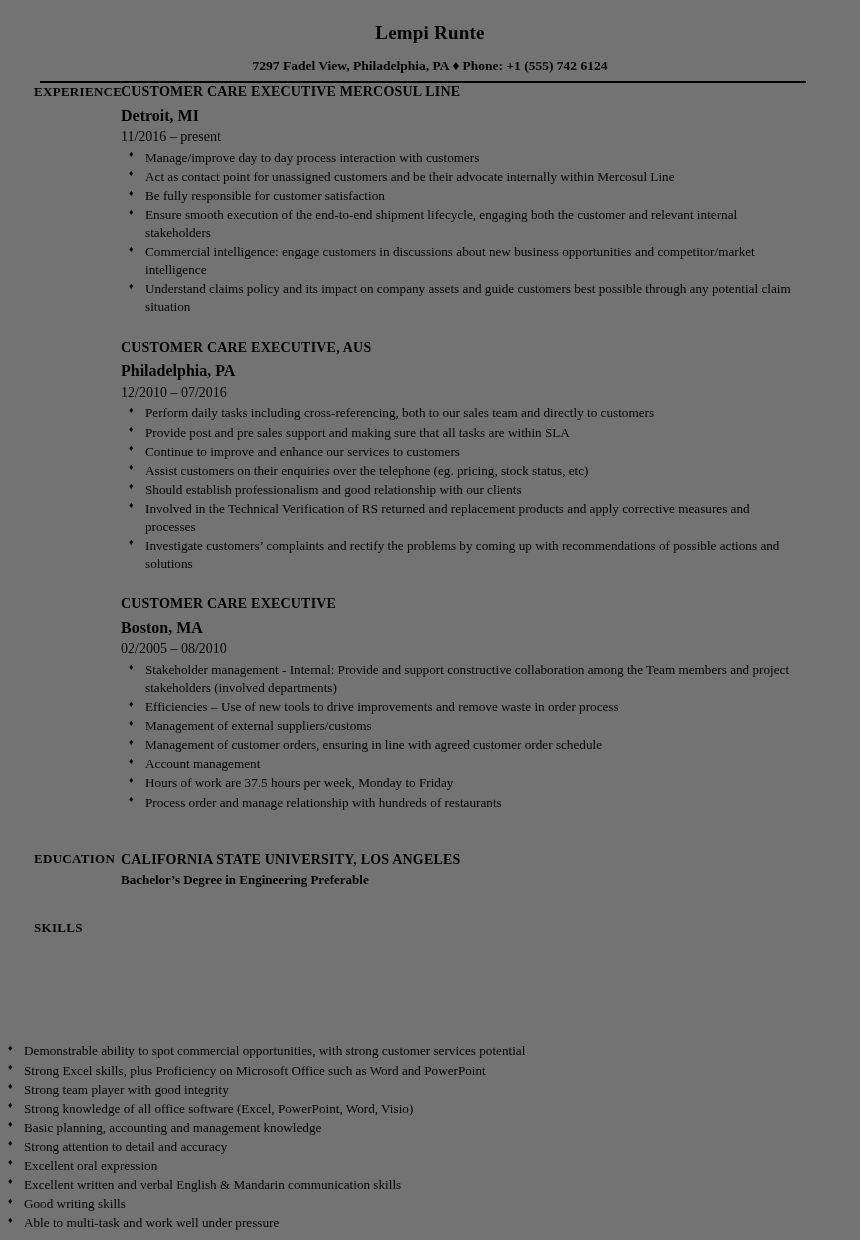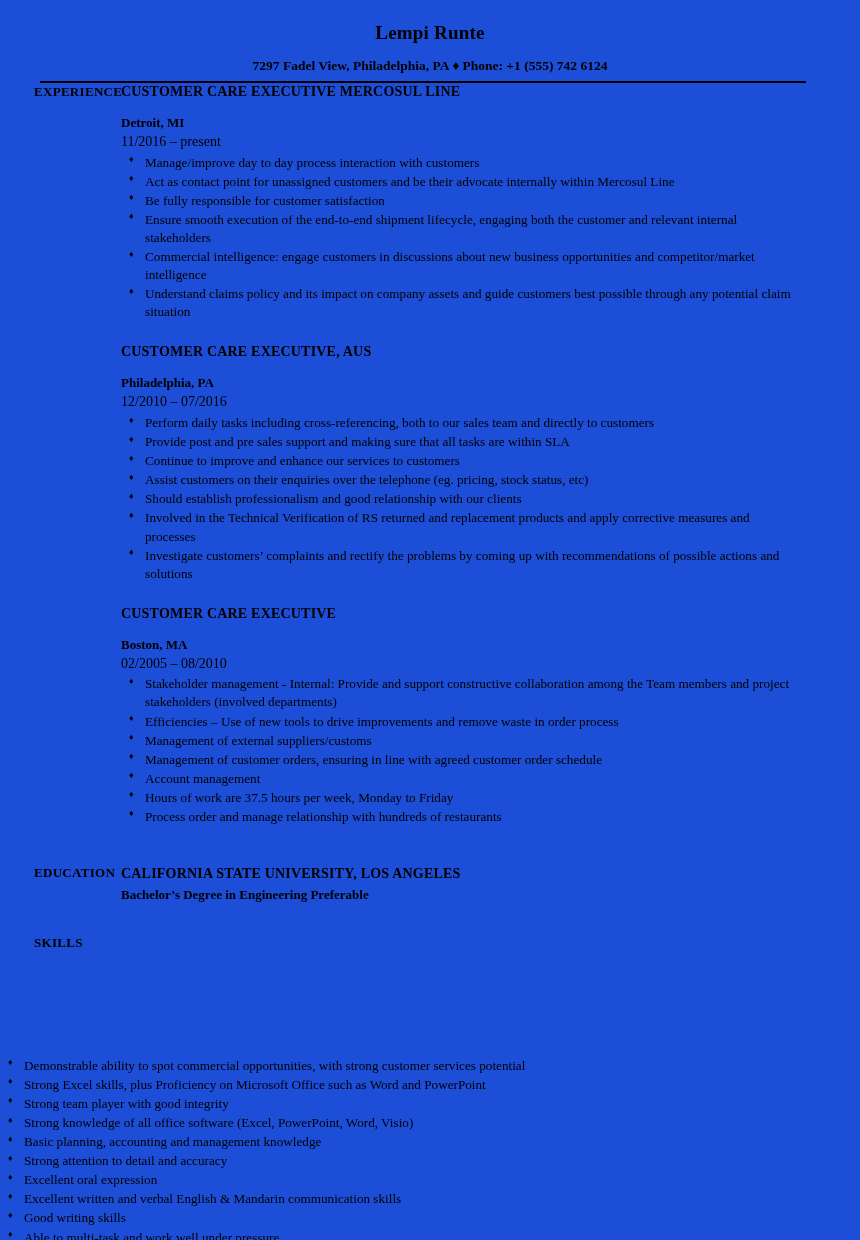--- a/index.html
+++ b/index.html
@@ -4,21 +4,21 @@
 <style>
   html, body {
     margin: 0;
     padding: 0;
     background: #ffffff;
   }
   .page {
     position: relative;
     width: 860px;
     height: 1240px;
-    background: #1d4ed8;
+    background: #737373;
     font-family: "Liberation Serif", "DejaVu Serif", serif;
     color: #000000;
     overflow: hidden;
     box-sizing: border-box;
   }
 
   
   .header {
     padding-top: 22px;
   }
@@ -74,24 +74,24 @@
   .job { }
   .job + .job { margin-top: 22px; }
 
   .job-title {
     font-size: 14px;
     font-weight: bold;
     letter-spacing: 0.2px;
     line-height: 1.35;
   }
   .job-location {
-    font-size: 13px;
-    font-weight: bold;
-    line-height: 1.4;
-    margin-top: 12px;
+    font-size: 16px;
+    font-weight: bold;
+    line-height: 1.4;
+    margin-top: 3px;
   }
   .job-dates {
     font-size: 14px;
     line-height: 1.4;
   }
 
   ul.bullets {
     list-style: none;
     margin: 2px 0 0 0;
     padding: 0;

